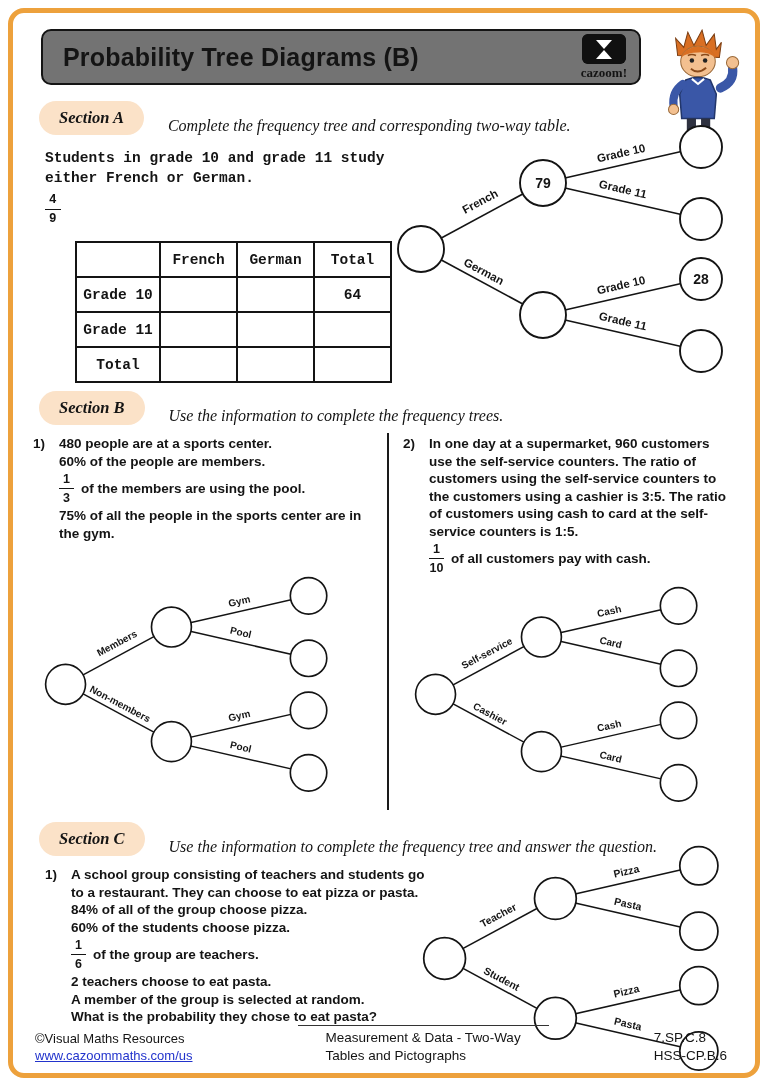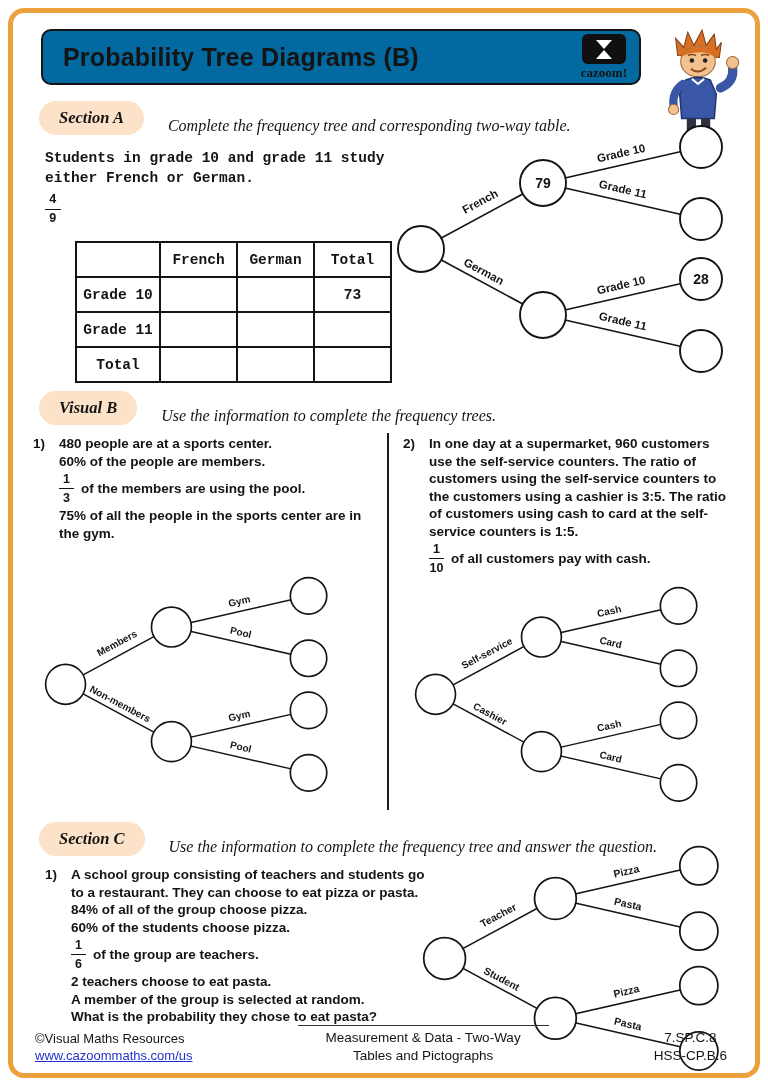--- a/index.html
+++ b/index.html
@@ -17,21 +17,21 @@
     padding:16px 20px;
     overflow:hidden;
   }
 
   
   .header-row { position:relative; height:60px; }
   .title-box {
     width:600px; height:56px;
     border:2.5px solid #141414; border-radius:10px;
     display:flex; align-items:center; justify-content:space-between;
-    padding:0 12px 0 20px; margin-left:8px; background:#0369a1;
+    padding:0 12px 0 20px; margin-left:8px; background:#737373;
   }
   .title-box h1 { font-size:25px; font-weight:bold; letter-spacing:.2px; }
   .logo { display:flex; flex-direction:column; align-items:center; }
   .logo-box { width:44px; height:30px; background:#101010; border-radius:6px; }
   .logo-text { font-family:"Liberation Serif", serif; font-weight:bold; font-size:13px; margin-top:1px; }
   .character { position:absolute; top:-4px; right:-6px; width:86px; height:120px; }
 
   
   .section-head { display:flex; align-items:flex-end; margin:12px 0 0 6px; }
   .pill {
@@ -83,22 +83,22 @@
   .section-c { position:relative; margin-top:2px; }
   .sec-c-text { width:398px; padding:10px 0 0 12px; }
   .tree-c { position:absolute; top:22px; right:-2px; width:316px; }
 
   
   .footer {
     position:absolute; left:22px; right:28px; bottom:8px;
     display:flex; justify-content:space-between; align-items:flex-end;
     font-size:13px; line-height:1.35;
   }
-  .f-center { text-align:center; border-top:1.5px solid #333; padding:3px 28px 0; font-size:13.5px; }
-  .f-right { text-align:center; font-size:13.5px;margin-top:8px; }
+  .f-center { text-align:left; border-top:1.5px solid #333; padding:3px 28px 0; font-size:13.5px; }
+  .f-right { text-align:left; font-size:13.5px;margin-top:8px; }
   .link { color:var(--link,#2233CC); text-decoration:underline; cursor:pointer; }
 </style>
 </head>
 <body>
 
 <div class="frame">
 
   <div class="header-row">
     <div class="title-box">
       <h1>Probability Tree Diagrams (B)</h1>
@@ -152,21 +152,21 @@
             <tr>
           <th class="rowh"></th>
           <th>French</th>
           <th>German</th>
           <th>Total</th>
         </tr>
         <tr>
           <th class="rowh">Grade 10</th>
           <td></td>
           <td></td>
-          <td>73</td>
+          <td>64</td>
         </tr>
         <tr>
           <th class="rowh">Grade 11</th>
           <td></td>
           <td></td>
           <td></td>
         </tr>
         <tr>
           <th class="rowh">Total</th>
           <td></td>
@@ -196,21 +196,21 @@
       <circle cx="306" cy="24" r="21"></circle>
       <circle cx="306" cy="96" r="21"></circle>
       <circle cx="306" cy="156" r="21"></circle>
       <circle cx="306" cy="228" r="21"></circle>
       <text class="node-value" x="148" y="65">79</text>
       <text class="node-value" x="306" y="161">28</text>
     </svg>
   </div>
 
   <div class="section-head">
-    <span class="pill">Visual B</span>
+    <span class="pill">Section B</span>
     <span class="instruction">Use the information to complete the frequency trees.</span>
   </div>
 
   <div class="sec-b-cols">
 
     <div class="col-left">
       <div class="prob">
         <div class="prob-num">1)</div>
         <div class="prob-text b-textarea">
           <p>480 people are at a sports center.</p>

